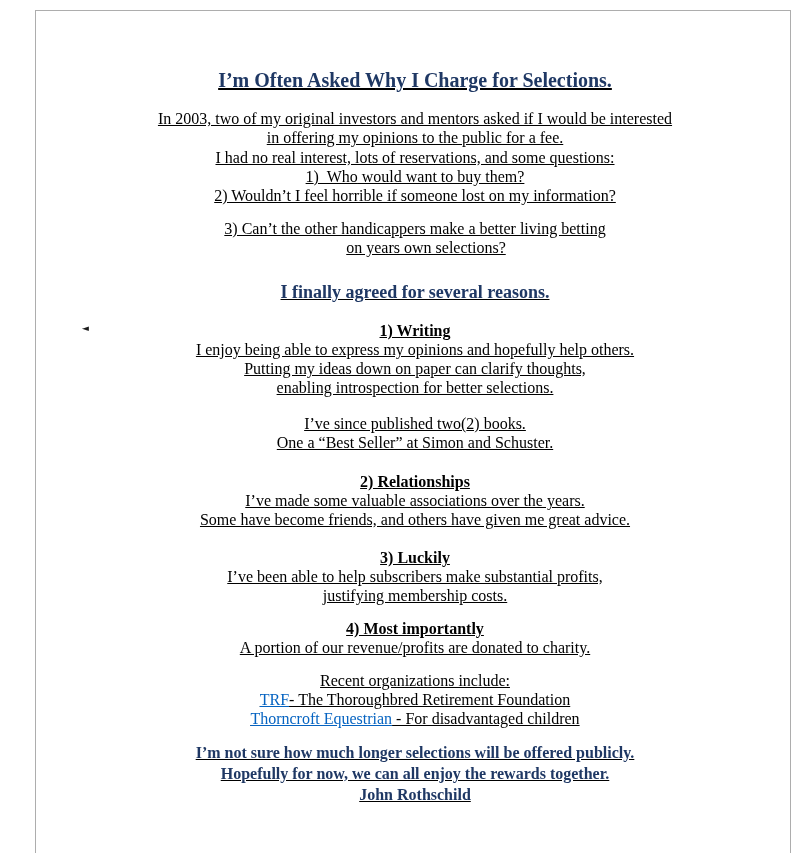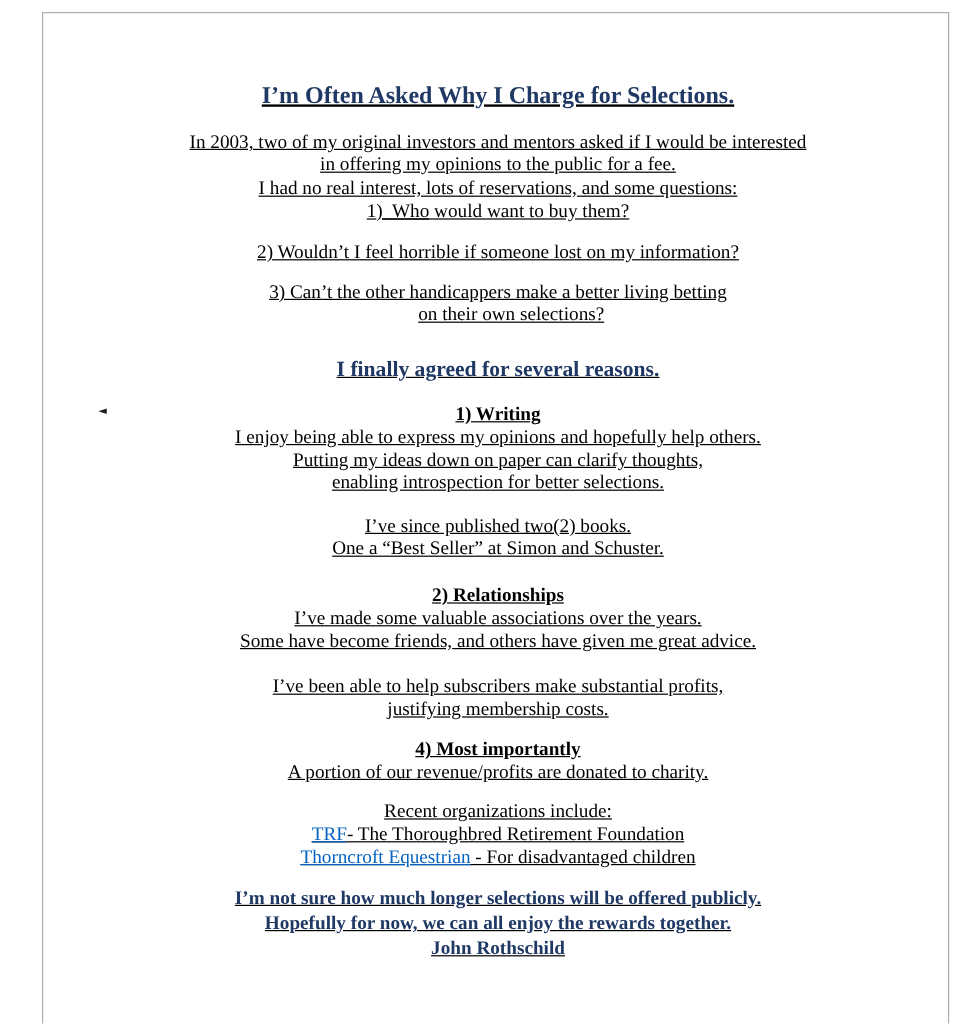--- a/index.html
+++ b/index.html
@@ -43,21 +43,21 @@
     font-size: 18px;
     line-height: 22px;
     font-weight: bold;
     margin-top: 24px;
     margin-bottom: 18px;
     white-space: pre-wrap;
   }
 
   .blk-p1 { margin-top: 0; }
   .blk-p2 { margin-top: 1px; }
-  .blk-q2 { margin-top: 15px; }
+  .blk-q2 { }
   .blk-q3 { margin-top: 14px; }
   .blk-books { margin-top: 17px; }
   .blk-relationships { margin-top: 20px; }
   .blk-luckily { margin-top: 19px; }
   .blk-importantly { margin-top: 14px; }
   .blk-orgs { margin-top: 14px; }
 
   .section-heading { position: relative; }
   .outline-marker {
     position: absolute;
@@ -100,21 +100,21 @@
       <div class="line">I had no real interest, lots of reservations, and some questions:</div>
       <div class="line"><span>1</span><u class="plain">)  Who</u><span> would want to buy them?</span></div>
     </div>
 
     <div class="blk-q2">
       <div class="line">2) Wouldn’t I feel horrible if someone lost on my information?</div>
     </div>
 
     <div class="blk-q3">
       <div class="line">3) Can’t the other handicappers make a better living betting</div>
-      <div class="line indent">on their own selections?</div>
+      <div class="line indent">on years own selections?</div>
     </div>
 
     <div class="subtitle">I finally agreed for several reasons.</div>
 
     <div>
       <div class="line bold section-heading"><span class="outline-marker">◄</span><span>1) Writing</span></div>
       <div class="line">I enjoy being able to express my opinions and hopefully help others.</div>
       <div class="line">Putting my ideas down on paper can clarify thoughts,</div>
       <div class="line">enabling introspection for better selections.</div>
       <div class="blk-books">
@@ -123,20 +123,21 @@
       </div>
     </div>
 
     <div class="blk-relationships">
       <div class="line bold">2) Relationships</div>
       <div class="line">I’ve made some valuable associations over the years.</div>
       <div class="line">Some have become friends, and others have given me great advice.</div>
     </div>
 
     <div class="blk-luckily">
+      <div class="line bold">3) Luckily</div>
       <div class="line">I’ve been able to help subscribers make substantial profits,</div>
       <div class="line">justifying membership costs.</div>
     </div>
 
     <div class="blk-importantly">
       <div class="line bold">4) Most importantly</div>
       <div class="line">A portion of our revenue/profits are donated to charity.</div>
     </div>
 
     <div class="blk-orgs">

